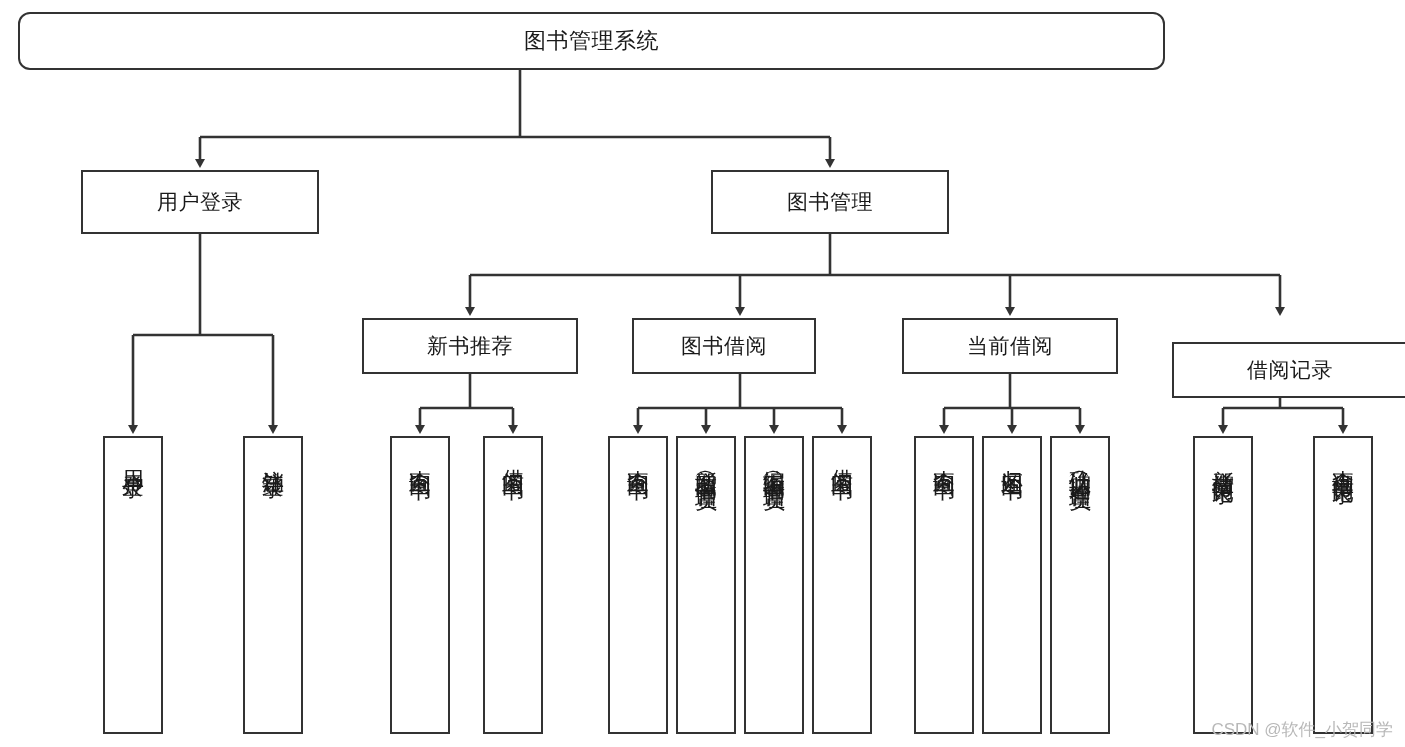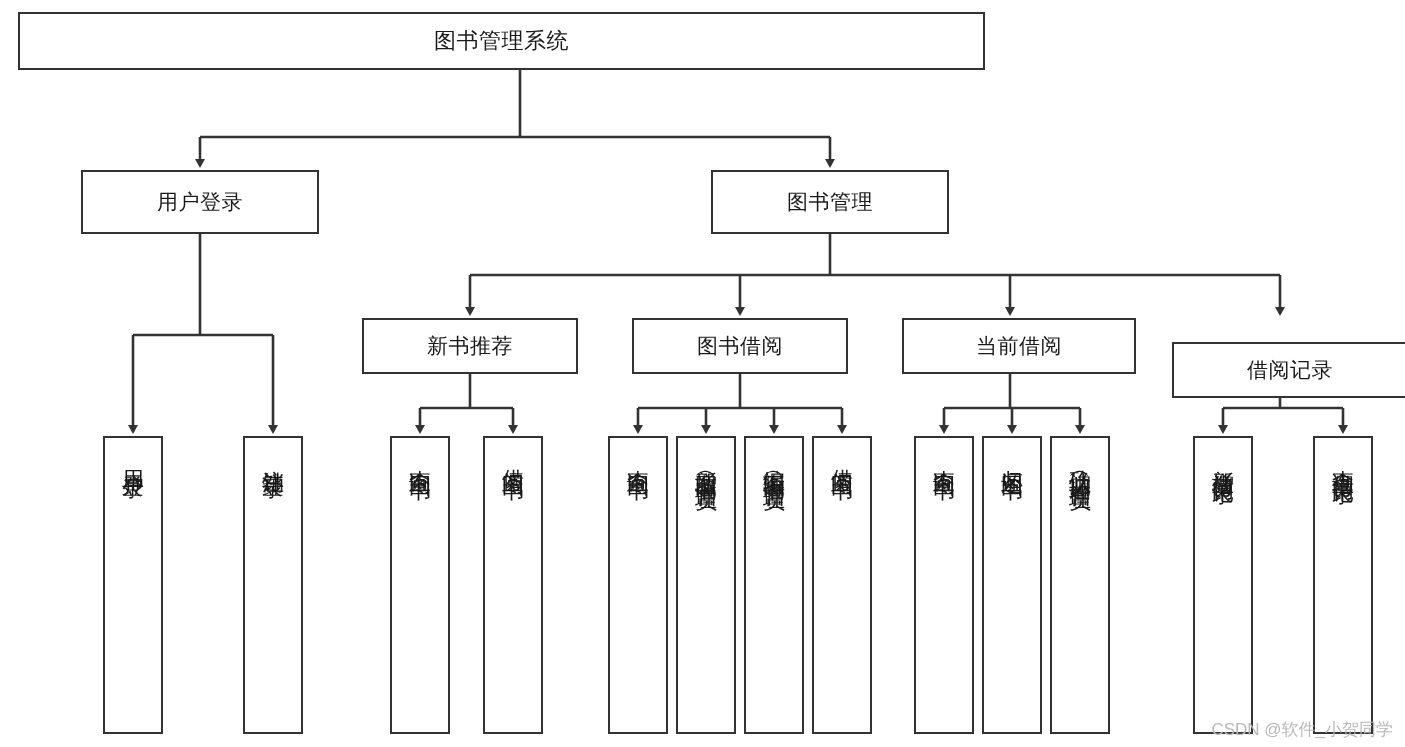--- a/index.html
+++ b/index.html
@@ -121,38 +121,38 @@
       <path d="M1012,408 L1012,426" marker-end="url(#arrowhead)"></path>
       <path d="M1080,408 L1080,426" marker-end="url(#arrowhead)"></path>
 
       <path d="M1280,374 L1280,408"></path>
       <path d="M1223,408 L1343,408"></path>
       <path d="M1223,408 L1223,426" marker-end="url(#arrowhead)"></path>
       <path d="M1343,408 L1343,426" marker-end="url(#arrowhead)"></path>
     </g>
   </svg>
 
-  <div class="node horiz root" style="left:18px; top:12px; width:967px; height:58px;">
+  <div class="node horiz root" style="left:18px; top:12px; width:1147px; height:58px;border-radius:12px;">
     <span class="label">图书管理系统</span>
   </div>
 
   <div class="node horiz" style="left:81px; top:170px; width:238px; height:64px;">
     <span class="label">用户登录</span>
   </div>
   <div class="node horiz" style="left:362px; top:318px; width:216px; height:56px;">
     <span class="label">新书推荐</span>
   </div>
 
   <div class="node horiz" style="left:711px; top:170px; width:238px; height:64px;">
     <span class="label">图书管理</span>
   </div>
-  <div class="node horiz" style="left:632px; top:318px; width:216px; height:56px;">
+  <div class="node horiz" style="left:632px; top:318px; width:184px; height:56px;">
     <span class="label">图书借阅</span>
   </div>
-  <div class="node horiz" style="left:902px; top:318px; width:234px; height:56px;">
+  <div class="node horiz" style="left:902px; top:318px; width:216px; height:56px;">
     <span class="label">当前借阅</span>
   </div>
   <div class="node horiz" style="left:1172px; top:326px; width:236px; height:56px;margin-top:16px;">
     <span class="label">借阅记录</span>
   </div>
 
   <div class="node leaf" style="left:103px; top:436px; width:60px; height:298px;">
     <span class="label">用户登录</span>
   </div>
   <div class="node leaf" style="left:243px; top:436px; width:60px; height:298px;">

